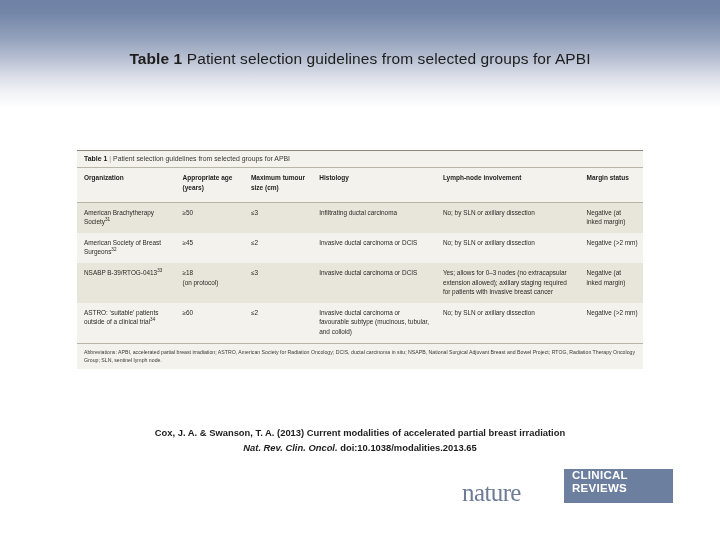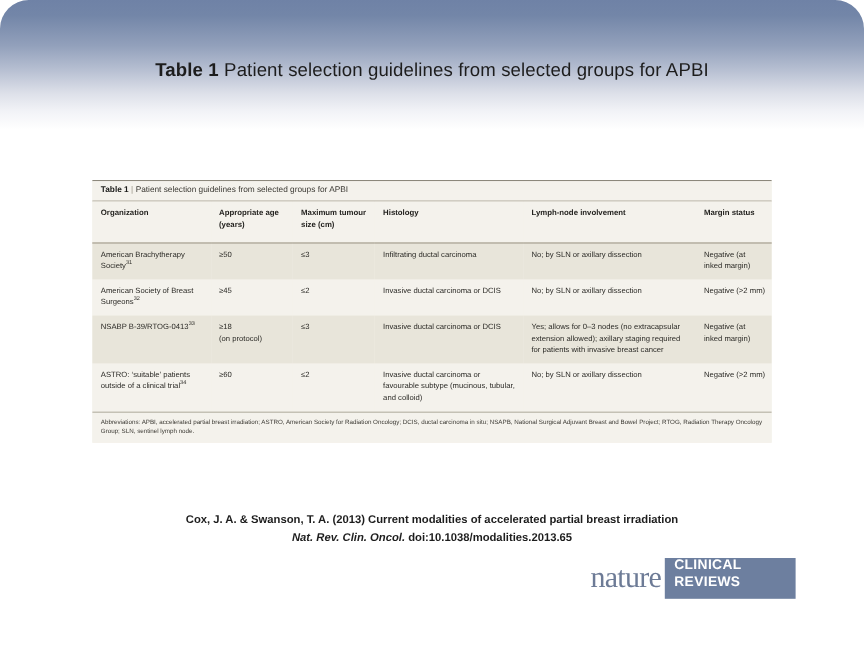--- a/index.html
+++ b/index.html
@@ -9,21 +9,20 @@
   }
   body {
     font-family: "Liberation Sans", sans-serif;
   }
   .slide {
     position: relative;
     width: 720px;
     height: 540px;
     overflow: hidden;
     background: #ffffff;
-    border-radius: 24px;
   }
   
   .top-gradient {
     position: absolute;
     left: 0; top: 0;
     width: 720px;
     height: 108px;
     background: linear-gradient(to bottom,
         #6f82a6 0%,
         #7386a8 12%,
@@ -138,25 +137,26 @@
     color: #1d1d1d;
     line-height: 1.55;
     font-weight: bold;
   }
   .citation .cite-journal {
     font-style: italic;
   }
   
   .logo-wrap {
     position: absolute;
-    left: 492px;
+    left: 462px;
     top: 461px;
     display: flex;
-    align-items: center;
+    align-items: flex-end;
     height: 42px;
+    gap: 40px;
   }
   .logo-left {
     display: flex;
     flex-direction: column;
     justify-content: center;
     padding-right: 3px;
     background: #ffffff;
   }
   .logo-nature {
     font-family: "Liberation Serif", serif;

